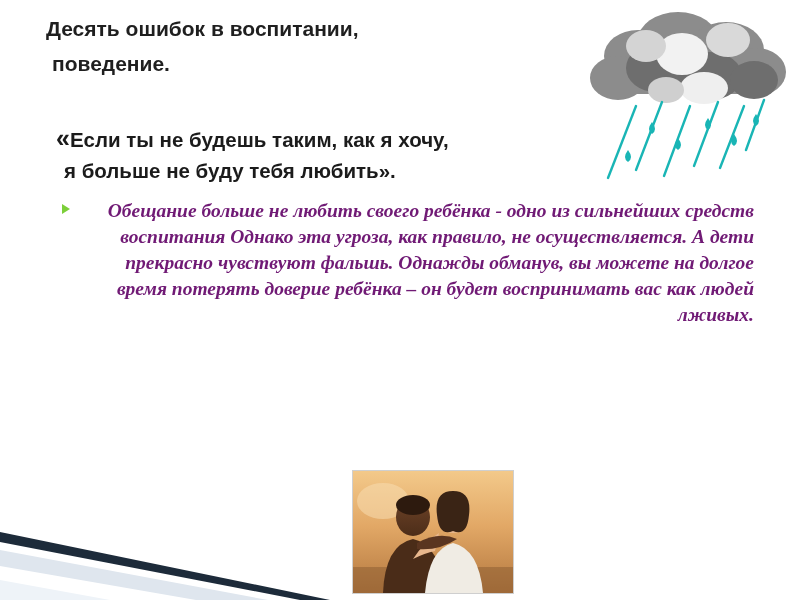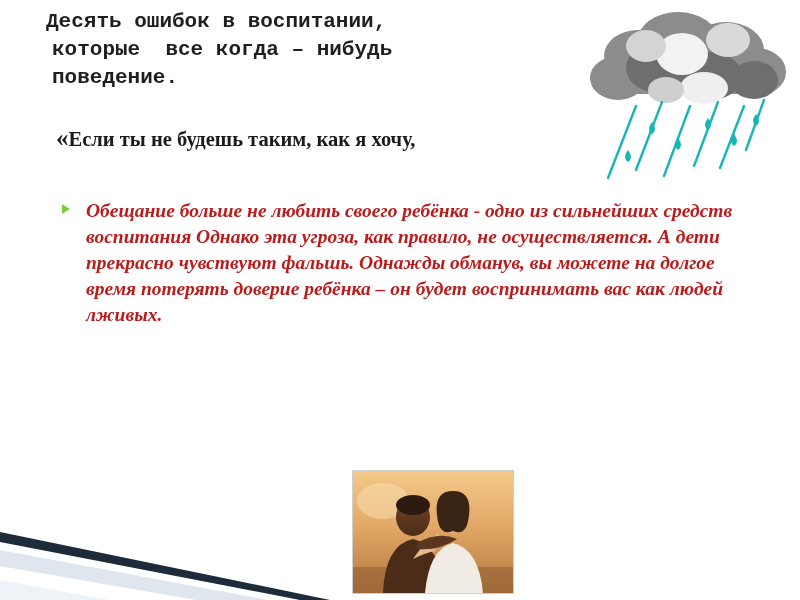--- a/index.html
+++ b/index.html
@@ -24,40 +24,41 @@
   }
 
   
   .title-block {
     position: absolute;
     left: 46px;
     top: 8px;
     width: 540px;
   }
   .title-line {
-    font-family: Liberation Mono, monospace;
+    font-family: Liberation Sans, sans-serif;
     font-size: 21px;
     font-weight: bold;
     color: #1f1f1f;
     line-height: 1.33;
     white-space: pre;
+    margin-top: 7px;
   }
   .title-line.indent {
     padding-left: 6px;
   }
 
   
   .quote-block {
     position: absolute;
     left: 56px;
     top: 120px;
     width: 560px;
   }
   .quote-line {
-    font-family: Liberation Serif, serif;
+    font-family: Liberation Sans, sans-serif;
     font-size: 20.5px;
     font-weight: bold;
     color: #1b1b1b;
     line-height: 1.45;
     white-space: pre;
   }
   .quote-line .big-quote {
     font-size: 25px;
     color: #1b1b1b;
   }
@@ -86,22 +87,23 @@
     border-left: 8px solid #7ccf3a;
     border-top: 5px solid transparent;
     border-bottom: 5px solid transparent;
   }
   .bullet-text {
     font-family: "Liberation Serif", serif;
     font-style: italic;
     font-weight: bold;
     font-size: 19.5px;
     line-height: 1.33;
-    color: #b91c1c;
+    color: #701a75;
     display: block;
+    text-align: right;
   }
 
   
   .cloud-art {
     position: absolute;
     left: 578px;
     top: 10px;
     width: 216px;
     height: 190px;
   }
@@ -128,21 +130,20 @@
     height: 120px;
   }
 </style>
 </head>
 <body>
 
 <div class="slide">
 
   <div class="title-block">
     <div class="title-line">Десять ошибок в воспитании,</div>
-    <div class="title-line indent">которые  все когда – нибудь</div>
     <div class="title-line indent">поведение.</div>
   </div>
 
   <div class="cloud-art">
     <svg width="216" height="190" viewBox="0 0 216 190" xmlns="http://www.w3.org/2000/svg">
 
       <g>
         <ellipse cx="60" cy="46" rx="34" ry="26" fill="#8c8c8c"></ellipse>
         <ellipse cx="100" cy="30" rx="40" ry="28" fill="#8c8c8c"></ellipse>
         <ellipse cx="148" cy="40" rx="38" ry="28" fill="#8c8c8c"></ellipse>
@@ -180,20 +181,21 @@
         <path d="M130 108 q6 8 0 12 q-6 -4 0 -12 z"></path>
         <path d="M156 124 q6 8 0 12 q-6 -4 0 -12 z"></path>
         <path d="M178 104 q6 8 0 12 q-6 -4 0 -12 z"></path>
         <path d="M50 140 q6 8 0 12 q-6 -4 0 -12 z"></path>
       </g>
     </svg>
   </div>
 
   <div class="quote-block">
     <div class="quote-line"><span class="big-quote">«</span><span>Если ты не будешь таким, как я хочу,</span></div>
+    <div class="quote-line second">я больше не буду тебя любить».</div>
   </div>
 
   <div class="body-block">
     <div class="bullet-item">
       <span class="bullet-marker"></span>
       <span class="bullet-text">Обещание больше не любить своего ребёнка  - одно из сильнейших средств воспитания Однако эта угроза, как правило, не  осуществляется. А дети прекрасно чувствуют фальшь. Однажды обманув, вы можете на долгое время потерять доверие ребёнка – он будет воспринимать вас как людей лживых.</span>
     </div>
   </div>
 
   <div class="photo">

